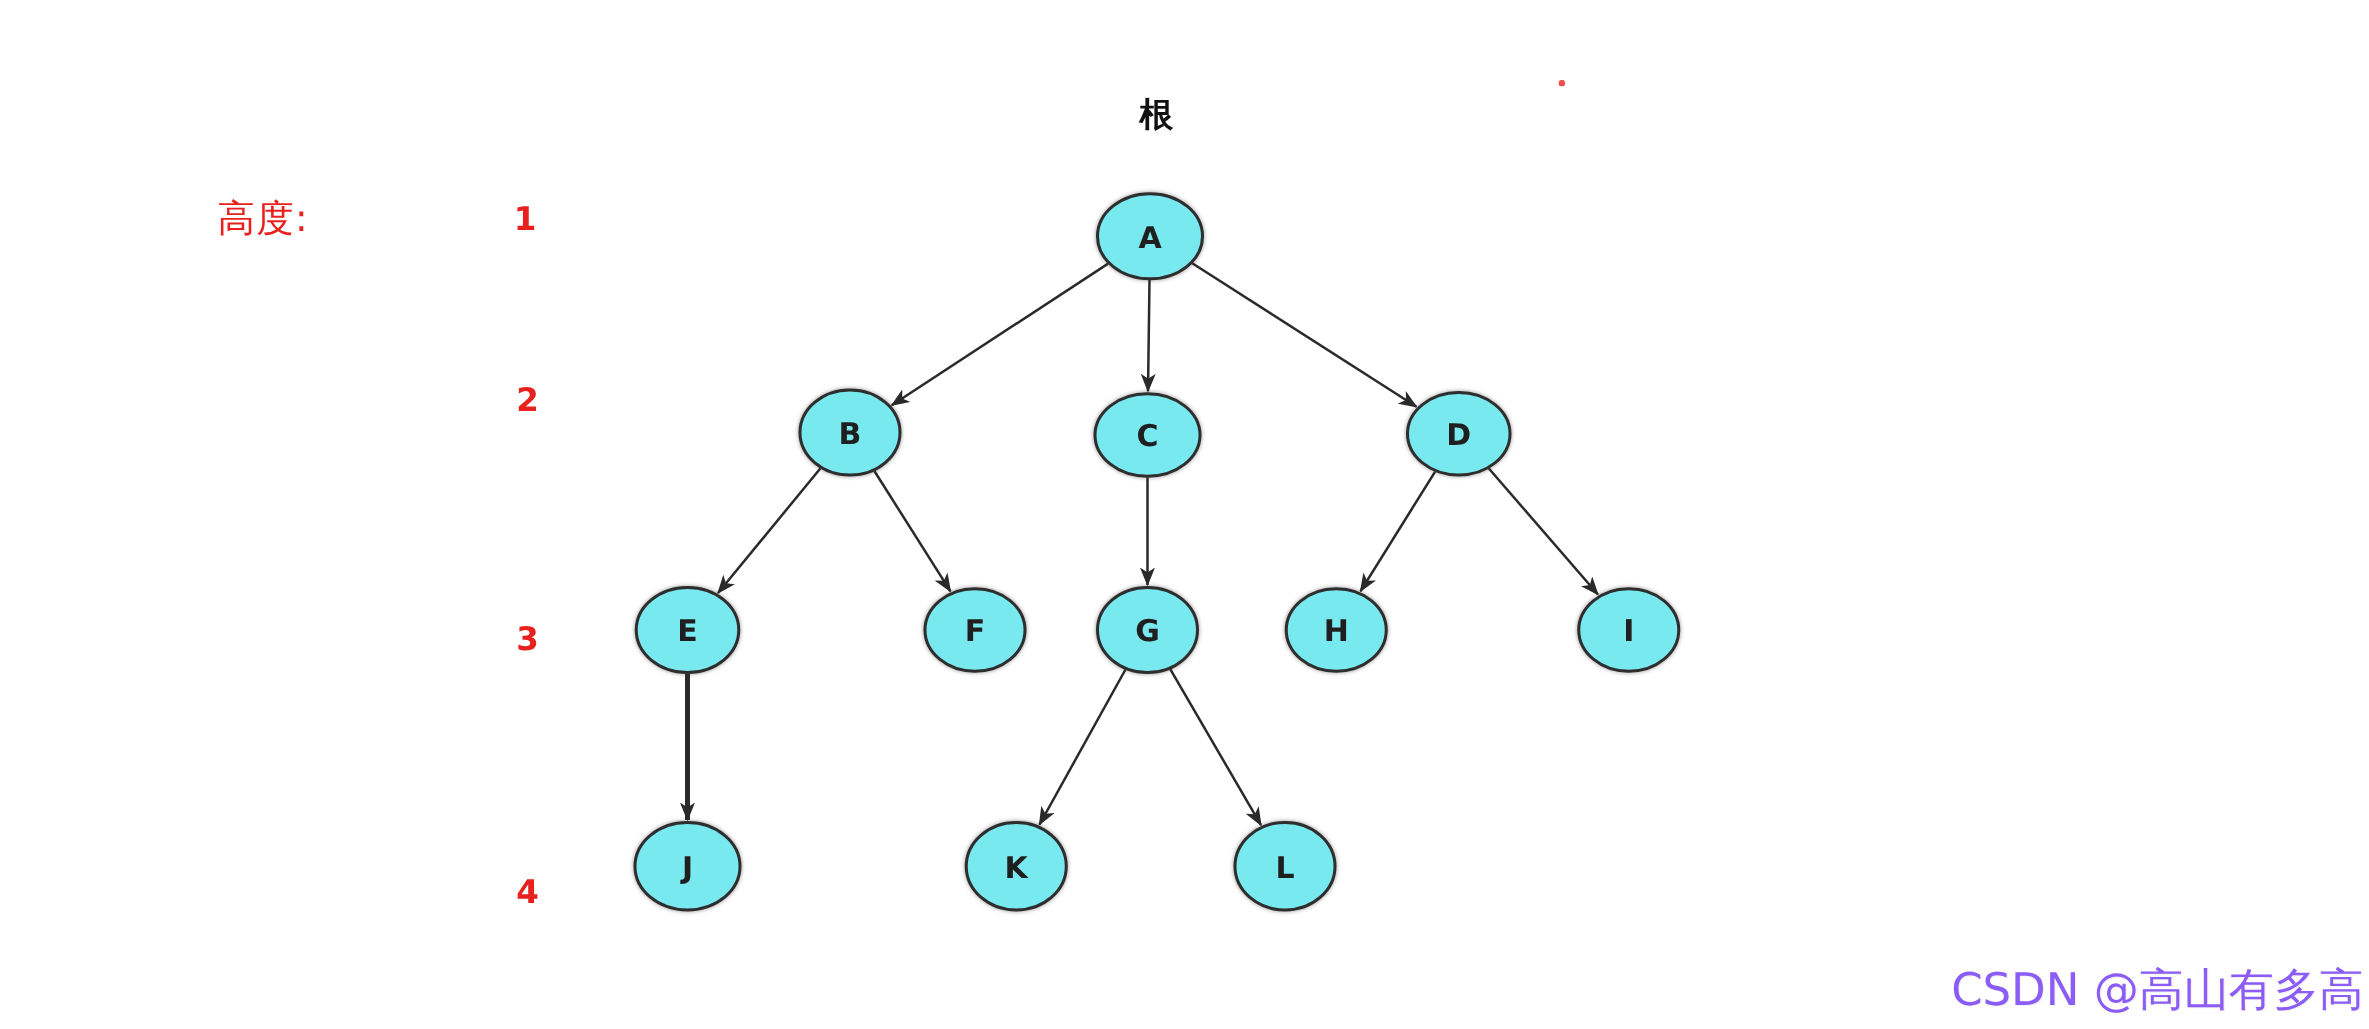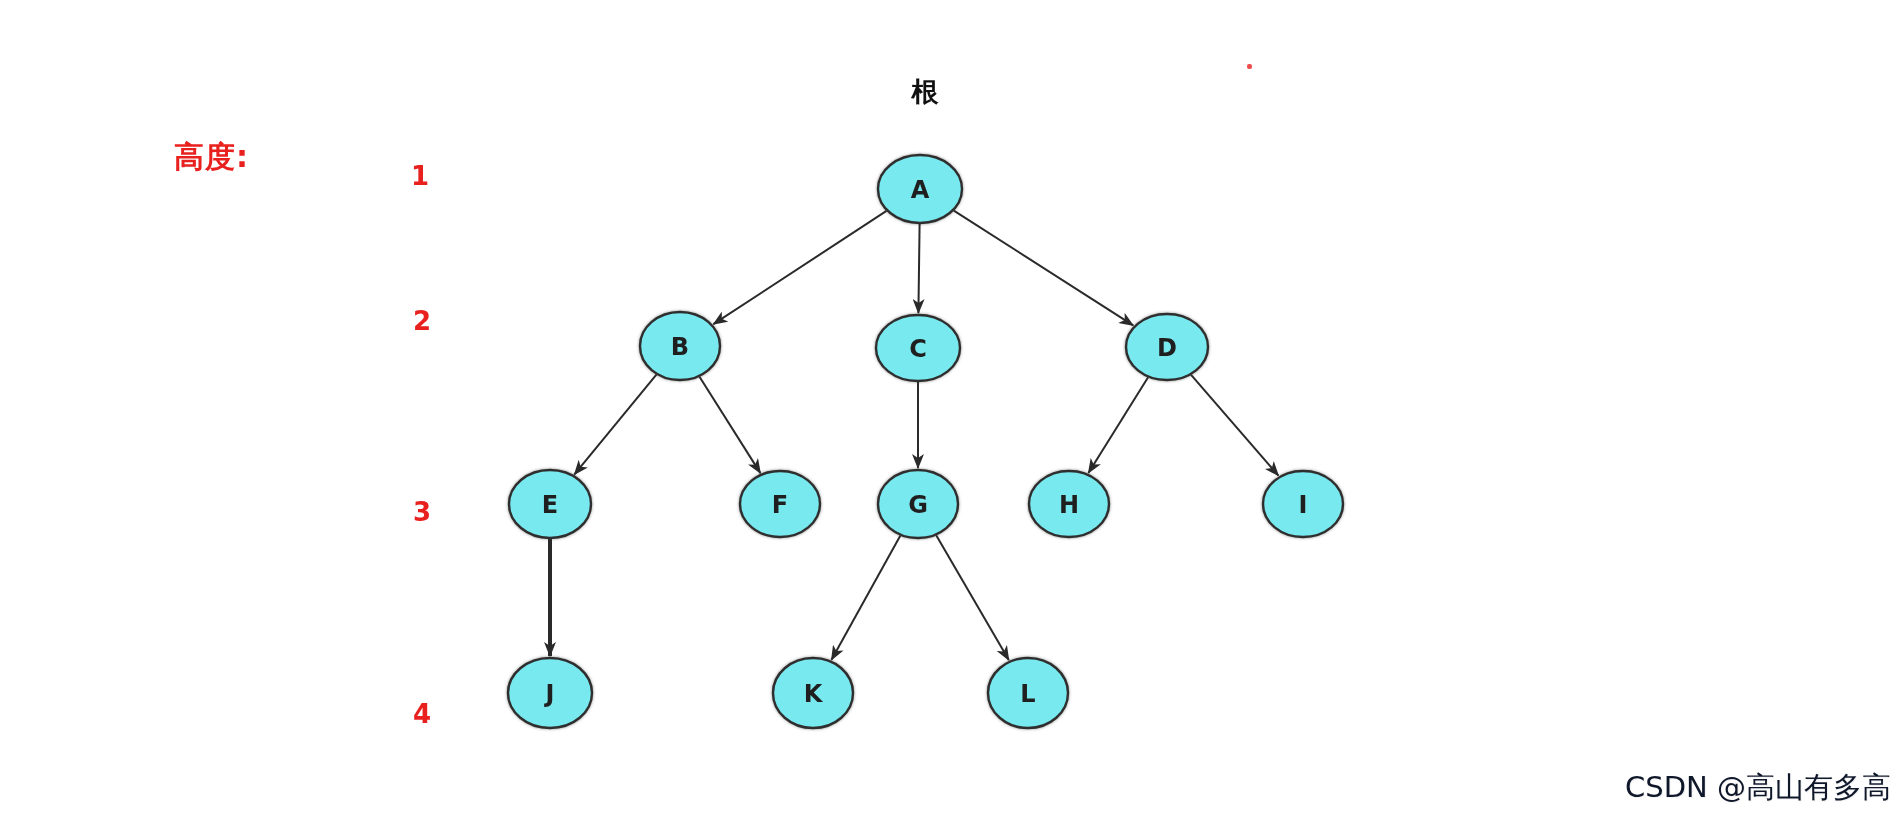--- a/index.html
+++ b/index.html
@@ -21,23 +21,23 @@
     top: 74px;
     transform: translateX(-50%);
     font-size: 27px;
     font-weight: bold;
     color: #111111;
     white-space: nowrap;
   }
   .height-label {
     position: absolute;
     left: 174px;
-    top: 137px;
+    top: 155px;
     font-size: 30px;
-    font-weight: bold;
+    font-weight: normal;
     color: #e8211f;
     white-space: nowrap;
     letter-spacing: 1px;
   }
   .level-num {
     position: absolute;
     transform: translate(-50%, -50%);
     font-size: 26px;
     font-weight: bold;
     color: #e8211f;
@@ -54,22 +54,22 @@
   .node-letter {
     font-family: "DejaVu Sans", "Liberation Sans", sans-serif;
     font-weight: bold;
     font-size: 24px;
     fill: #1f1f1f;
   }
   .watermark {
     position: absolute;
     right: 4px;
     top: 768px;
-    font-size: 29px;
-    color: #0f172a;
+    font-size: 36px;
+    color: #8b5cf6;
     white-space: nowrap;
     text-shadow: 1px 1px 0 #f2f2f2;
   }
   .red-dot {
     position: absolute;
     left: 1247px;
     top: 64px;
     width: 5px;
     height: 5px;
     border-radius: 2px;

